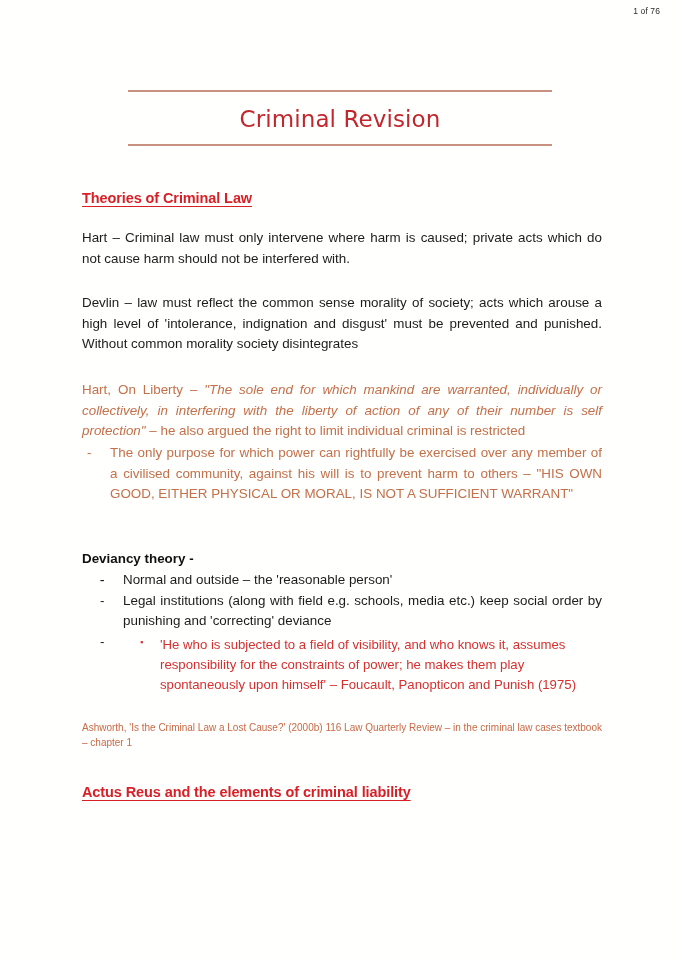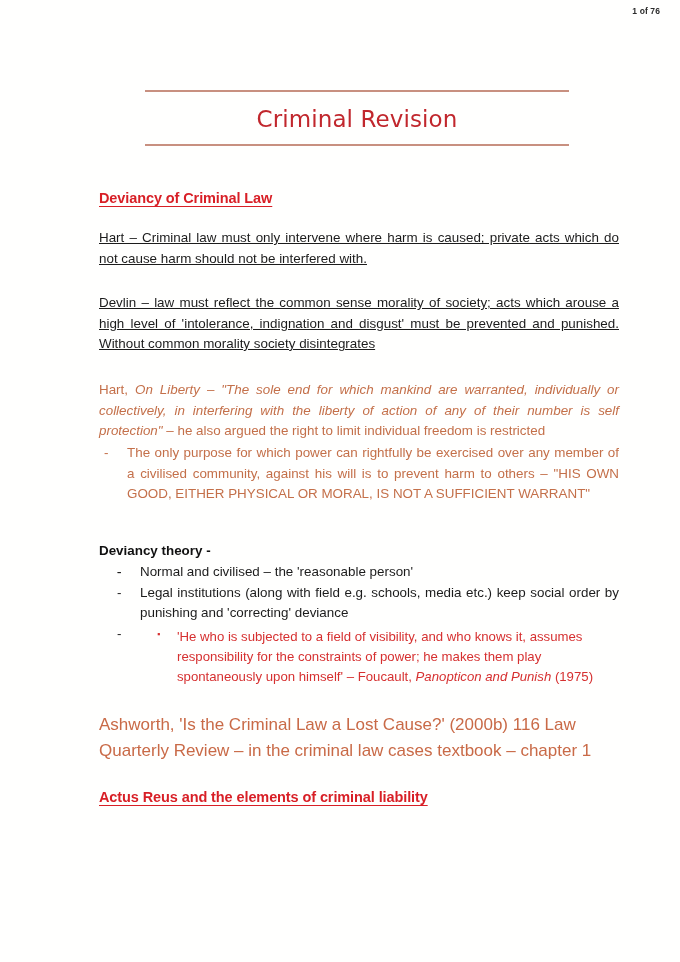--- a/index.html
+++ b/index.html
@@ -21,30 +21,30 @@
     inset: 0;
     background: #fffffe;
   }
 
   
   .page-indicator {
     position: absolute;
     top: 6px;
     right: 20px;
     font-size: 8.5px;
-    font-weight: bold;
+    font-weight: normal;
     color: #2b2b2b;
     letter-spacing: 0.1px;
     text-align: center;
   }
 
   
   .content {
     position: absolute;
-    left: 99px;
+    left: 82px;
     top: 90px;
     width: 520px;
   }
 
   
   .title-block {
     margin-left: 46px;
     width: 424px;
     margin-bottom: 44px;
   }
@@ -71,58 +71,57 @@
   .section-heading {
     font-size: 14.5px;
     font-weight: bold;
     color: #d81f26;
     text-decoration: underline;
     text-underline-offset: 3px;
     margin: 0 0 22px 0;
     letter-spacing: -0.1px;
   }
   .section-heading.trailing {
-    margin: 26px 0 0 0;
+    margin: 34px 0 0 0;
   }
 
   
   p.body-para {
     font-size: 13.4px;
     line-height: 1.52;
     margin: 0 0 24px 0;
     text-align: justify;
     color: #1c1c1c;
-    text-decoration: underline;
   }
   p.body-para.last-in-group { margin-bottom: 26px; margin-top: 19px; }
 
   p.mill-para {
     font-size: 13.4px;
     line-height: 1.52;
     margin: 0 0 2px 0;
     text-align: justify;
     color: #c4704a;
   }
   p.mill-para .quote {
     font-style: italic;
   }
   p.ashworth-para {
-    font-size: 17px;
+    font-size: 10px;
     line-height: 1.5;
     margin: 0;
     color: #c96a47;
     text-align: left;
   }
 
   
   .bold-label {
     font-size: 13.4px;
     font-weight: bold;
     color: #111111;
-    margin: 8px 0 4px 0;
+    margin: 16px 0 4px 0;
   }
 
   
   ul.dash-list {
     list-style: none;
     margin: 0;
     padding: 0;
   }
   ul.dash-list > li {
     position: relative;
@@ -158,67 +157,67 @@
     line-height: 1.5;
     color: #d63030;
   }
   ul.square-list > li > .sq {
     position: absolute;
     left: 58px;
     top: -1px;
     font-size: 9px;
     line-height: 1.9;
   }
-  .italic { font-style: italic; }
+  .italic { }
   .spacer-md { height: 26px; }
   .spacer-lg { height: 30px; }
 </style>
 </head>
 <body>
 
 <div class="page">
 
   <div class="page-indicator">1 of 76</div>
 
   <div class="content">
 
     <div class="title-block">
       <hr class="title-rule top">
       <h1 class="doc-title">Criminal Revision</h1>
       <hr class="title-rule bottom">
     </div>
 
-    <h2 class="section-heading">Deviancy of Criminal Law</h2>
+    <h2 class="section-heading">Theories of Criminal Law</h2>
 
     <p class="body-para">Hart – Criminal law must only intervene where harm is caused; private acts which do not cause harm should not be interfered with.</p>
 
     <p class="body-para last-in-group">Devlin –  law must reflect the common sense morality of society; acts which arouse a high level of 'intolerance, indignation and disgust' must be prevented and punished. Without common morality society disintegrates</p>
 
     <p class="mill-para">
-      <span>Hart, </span><span class="italic">On Liberty</span><span> – </span><span class="quote">"The sole end for which mankind are warranted, individually or collectively, in interfering with the liberty of action of any of their number is self protection"</span><span> – he also argued the right to limit individual freedom is restricted</span>
+      <span>Hart, </span><span class="italic">On Liberty</span><span> – </span><span class="quote">"The sole end for which mankind are warranted, individually or collectively, in interfering with the liberty of action of any of their number is self protection"</span><span> – he also argued the right to limit individual criminal is restricted</span>
     </p>
 
     <ul class="dash-list red-list">
       <li class="justified">
         <span class="dash">-</span>
         <span>The only purpose for which power can rightfully be exercised over any member of a civilised community, against his will is to prevent harm to others – "HIS OWN GOOD, EITHER PHYSICAL OR MORAL, IS NOT A SUFFICIENT WARRANT"</span>
       </li>
     </ul>
 
     <div class="spacer-lg"></div>
 
     <div class="bold-label">Deviancy theory -</div>
 
     <ul class="dash-list">
       <li>
         <span class="dash">-</span>
       </li>
       <li>
         <span class="dash">-</span>
-        <span>Normal and civilised – the 'reasonable person'</span>
+        <span>Normal and outside – the 'reasonable person'</span>
       </li>
       <li class="justified">
         <span class="dash">-</span>
         <span>Legal institutions (along with field e.g. schools, media etc.) keep social order by punishing and 'correcting' deviance</span>
       </li>
       <li>
         <span class="dash">-</span>
       </li>
     </ul>
 

